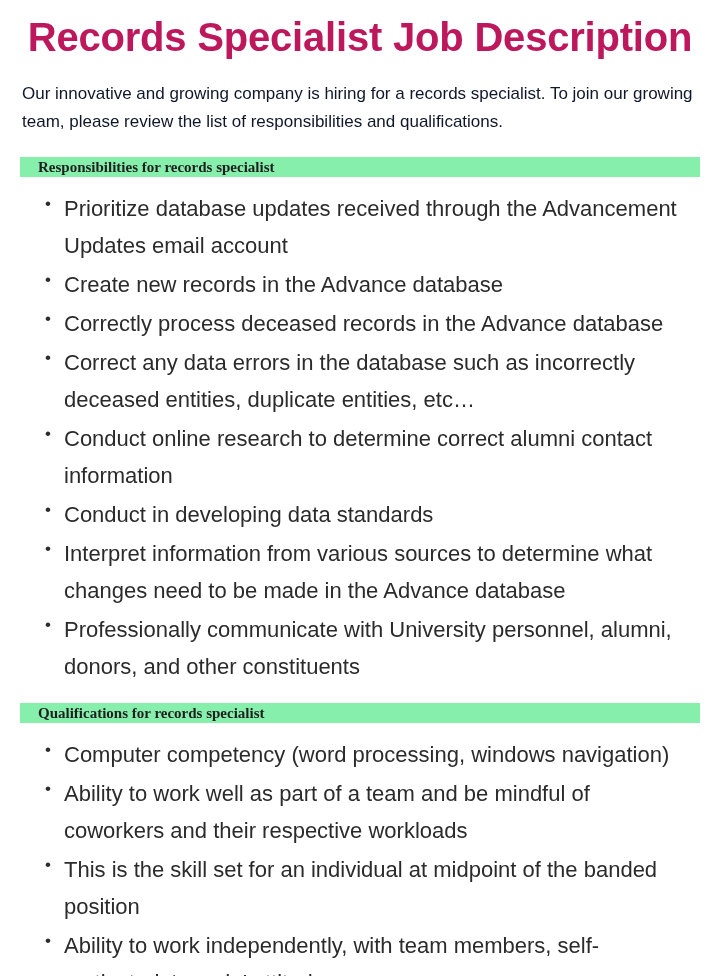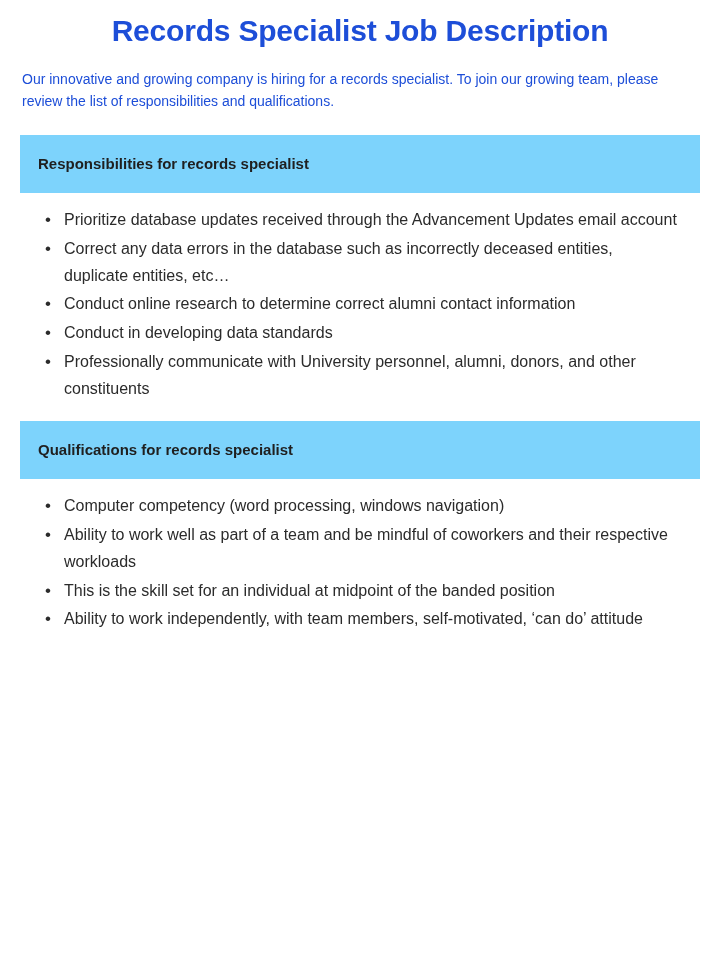--- a/index.html
+++ b/index.html
@@ -13,55 +13,56 @@
     font-family: "Liberation Sans", sans-serif;
     color: #1a1a1a;
     -webkit-font-smoothing: antialiased;
   }
   .page {
     width: 720px;
     box-sizing: border-box;
     padding: 0 20px;
   }
   .doc-title {
-    font-size: 30px;
+    font-size: 40px;
     font-weight: bold;
     text-align: center;
     letter-spacing: -0.2px;
     margin: 6px 0 0 0;
     padding-top: 6px;
     line-height: 1.25;
-    color: #1d4ed8;
+    color: #be185d;
   }
   .intro {
-    font-size: 14px;
+    font-size: 17px;
     line-height: 1.62;
-    color: #1d4ed8;
+    color: #0f172a;
     margin: 18px 0 0 0;
     padding: 0 2px;
   }
   .section {
     margin-top: 22px;
   }
   .section-header {
-    background: #7dd3fc;
+    background: #86efac;
     font-size: 15px;
     font-weight: bold;
     color: #1f1f1f;
-    padding: 20px 18px;
+    padding: 1px 18px;
     line-height: 1.2;
+    font-family: Liberation Serif, serif;
   }
   .section-list {
     margin: 0;
     padding: 14px 0 0 44px;
     list-style: none;
   }
   .section-list li {
     position: relative;
-    font-size: 16px;
+    font-size: 22px;
     line-height: 1.68;
     color: #2b2b2b;
     margin-bottom: 2px;
     padding-right: 20px;
   }
   .section-list li::before {
     content: "\2022";
     position: absolute;
     left: -19px;
     top: -1px;
@@ -82,23 +83,26 @@
 <div class="page">
 
   <h1 class="doc-title">Records Specialist Job Description</h1>
 
   <p class="intro">Our innovative and growing company is hiring for a records specialist. To join our growing team, please review the list of responsibilities and qualifications.</p>
 
   <div class="section">
     <div class="section-header">Responsibilities for records specialist</div>
     <ul class="section-list">
       <li>Prioritize database updates received through the Advancement Updates email account</li>
+      <li>Create new records in the Advance database</li>
+      <li>Correctly process deceased records in the Advance database</li>
       <li>Correct any data errors in the database such as incorrectly deceased entities, duplicate entities, etc…</li>
       <li>Conduct online research to determine correct alumni contact information</li>
       <li>Conduct in developing data standards</li>
+      <li>Interpret information from various sources to determine what changes need to be made in the Advance database</li>
       <li>Professionally communicate with University personnel, alumni, donors, and other constituents</li>
     </ul>
   </div>
 
   <div class="section">
     <div class="section-header">Qualifications for records specialist</div>
     <ul class="section-list">
       <li>Computer competency (word processing, windows navigation)</li>
       <li>Ability to work well as part of a team and be mindful of coworkers and their respective workloads</li>
       <li>This is the skill set for an individual at midpoint of the banded position</li>

